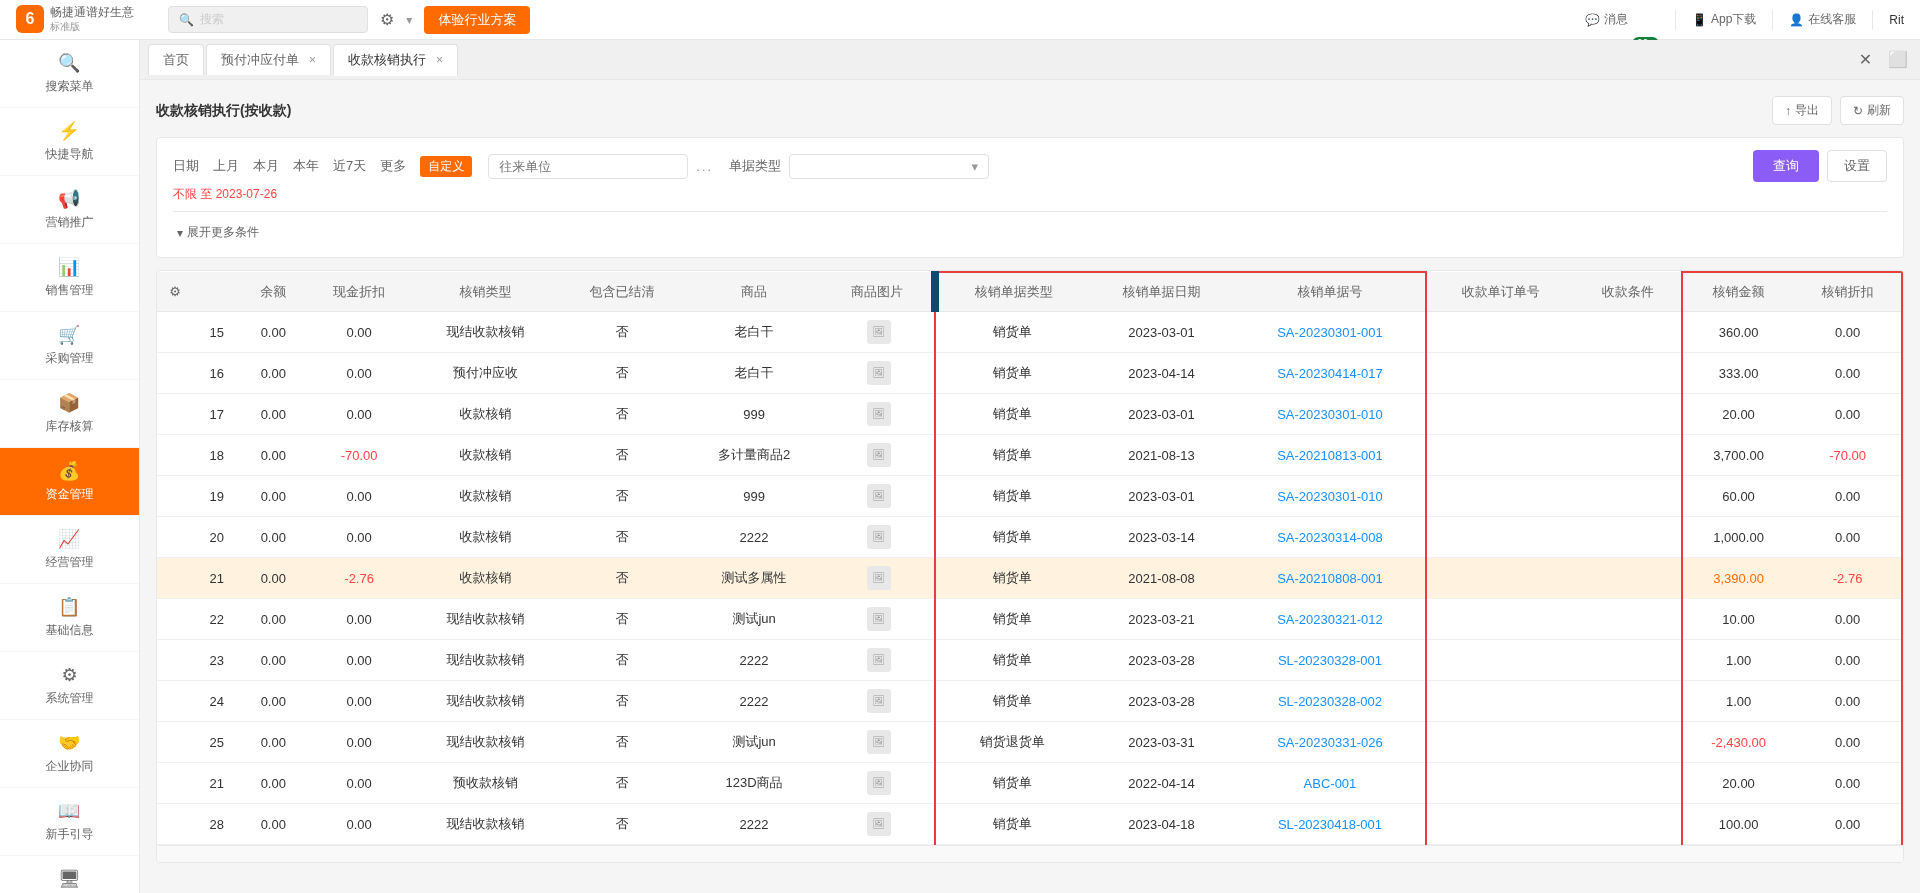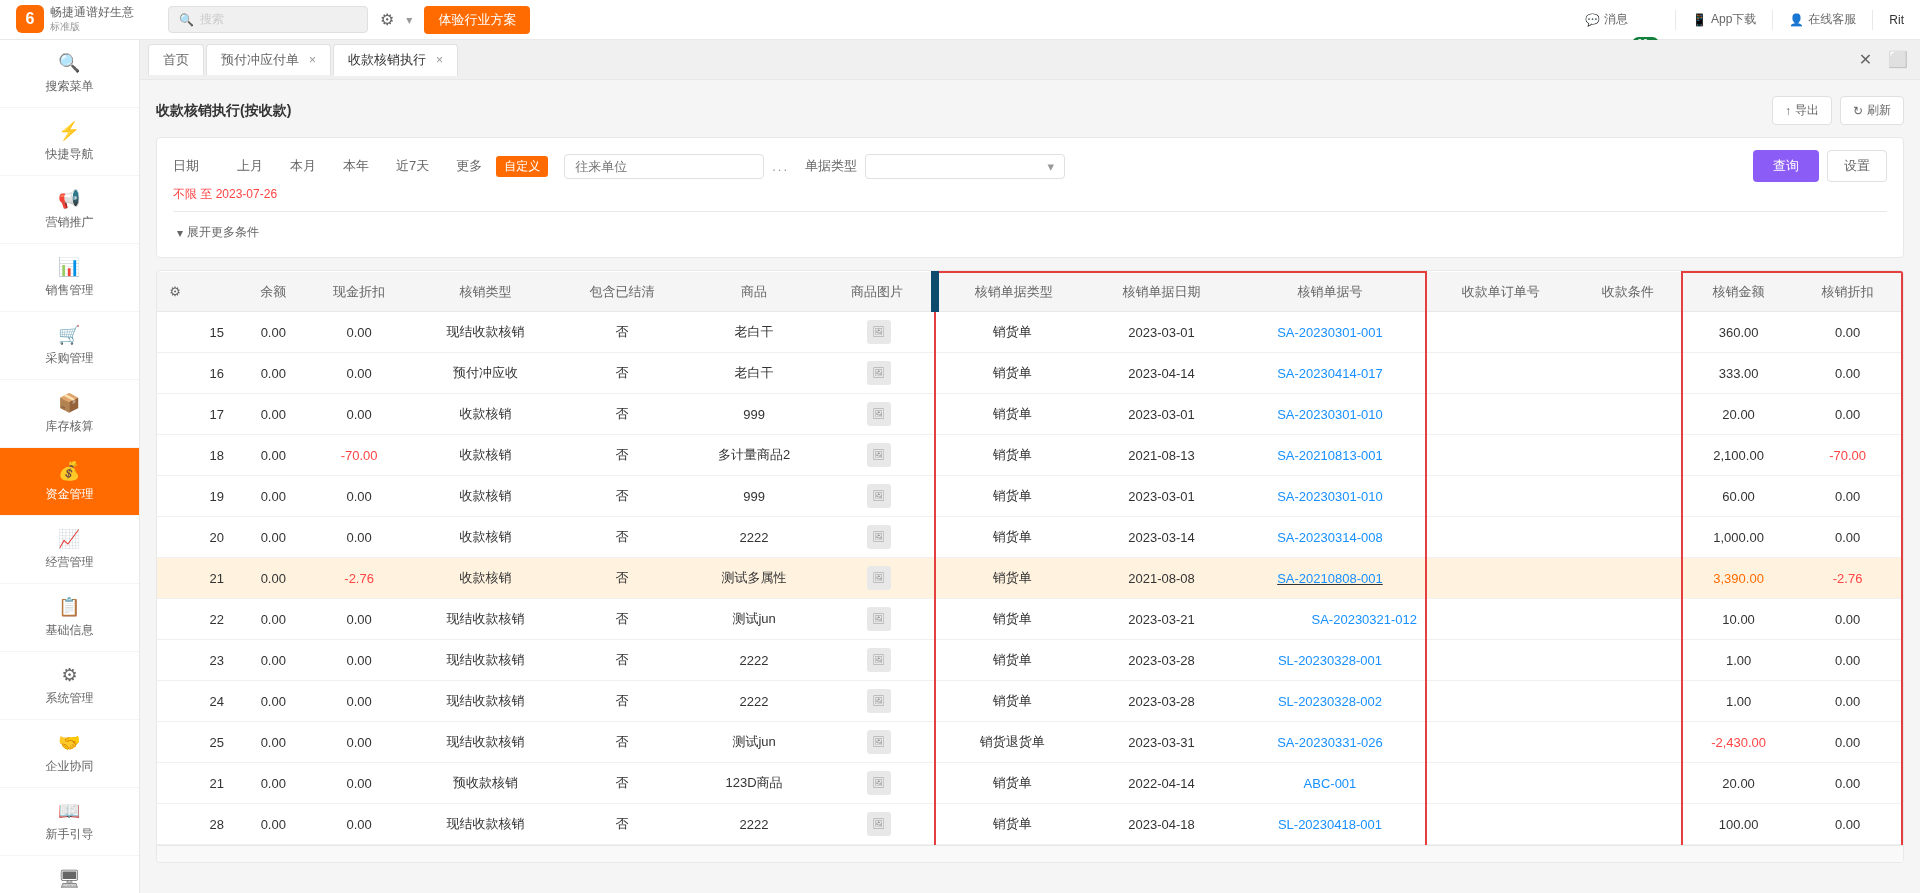--- a/index.html
+++ b/index.html
@@ -78,21 +78,21 @@
     .table-footer { background: #f9f9f9; padding: 8px 16px; display: flex; justify-content: flex-end; gap: 24px; border-top: 1px solid #e8e8e8; font-size: 13px; }
     
     
     .settings-col { width: 36px; }
     
     
     ::-webkit-scrollbar { width: 6px; height: 6px; }
     ::-webkit-scrollbar-track { background: #f1f1f1; }
     ::-webkit-scrollbar-thumb { background: #ccc; border-radius: 3px; }
     
-    .filter-btn-group { display: flex; align-items: center; gap: 15px; margin-left: 24px; }
+    .filter-btn-group { display: flex; align-items: center; gap: 2px; }
     .filter-btn-group span { cursor: pointer; padding: 2px 6px; color: #666; font-size: 13px; }
 
     .top-bar-divider { height: 20px; width: 1px; background: #e8e8e8; }
   </style>
 </head>
 <body>
 
 <div class="top-bar">
   <div class="logo-area">
     <div class="logo-icon">6</div>
@@ -345,21 +345,21 @@
       <td style="color:#ff4444;">-70.00</td>
       <td>收款核销</td>
       <td>否</td>
       <td>多计量商品2</td>
       <td><span style="display:inline-block;width:24px;height:24px;background:#e8e8e8;border-radius:3px;font-size:10px;line-height:24px;text-align:center;color:#999;">🖼</span></td>
       <td style="border-left:2px solid #e53e3e;">销货单</td>
       <td>2021-08-13</td>
       <td style="border-right:2px solid #e53e3e;"><a class="td-link">SA-20210813-001</a></td>
       <td></td>
       <td></td>
-      <td style="border-left:2px solid #e53e3e;">2,100.00</td>
+      <td style="border-left:2px solid #e53e3e;">3,700.00</td>
       <td style="border-right:2px solid #e53e3e;color:#ff4444;">-70.00</td>
     </tr>
                 <tr>
       <td></td>
       <td>19</td>
       <td>0.00</td>
       <td style="">0.00</td>
       <td>收款核销</td>
       <td>否</td>
       <td>999</td>
@@ -393,38 +393,38 @@
       <td></td>
       <td>21</td>
       <td>0.00</td>
       <td style="color:#ff4444;">-2.76</td>
       <td>收款核销</td>
       <td>否</td>
       <td>测试多属性</td>
       <td><span style="display:inline-block;width:24px;height:24px;background:#e8e8e8;border-radius:3px;font-size:10px;line-height:24px;text-align:center;color:#999;">🖼</span></td>
       <td style="border-left:2px solid #e53e3e;">销货单</td>
       <td>2021-08-08</td>
-      <td style="border-right:2px solid #e53e3e;text-decoration:underline;"><a class="td-link">SA-20210808-001</a></td>
+      <td style="border-right:2px solid #e53e3e;"><a class="td-link">SA-20210808-001</a></td>
       <td></td>
       <td></td>
       <td style="border-left:2px solid #e53e3e;color:#ff6b00;">3,390.00</td>
       <td style="border-right:2px solid #e53e3e;color:#ff4444;">-2.76</td>
     </tr>
                 <tr>
       <td></td>
       <td>22</td>
       <td>0.00</td>
       <td style="">0.00</td>
       <td>现结收款核销</td>
       <td>否</td>
       <td>测试jun</td>
       <td><span style="display:inline-block;width:24px;height:24px;background:#e8e8e8;border-radius:3px;font-size:10px;line-height:24px;text-align:center;color:#999;">🖼</span></td>
       <td style="border-left:2px solid #e53e3e;">销货单</td>
       <td>2023-03-21</td>
-      <td style="border-right:2px solid #e53e3e;text-align:right;"><a class="td-link">SA-20230321-012</a></td>
+      <td style="border-right:2px solid #e53e3e;"><a class="td-link">SA-20230321-012</a></td>
       <td></td>
       <td></td>
       <td style="border-left:2px solid #e53e3e;">10.00</td>
       <td style="border-right:2px solid #e53e3e;">0.00</td>
     </tr>
                 <tr>
       <td></td>
       <td>23</td>
       <td>0.00</td>
       <td style="">0.00</td>

